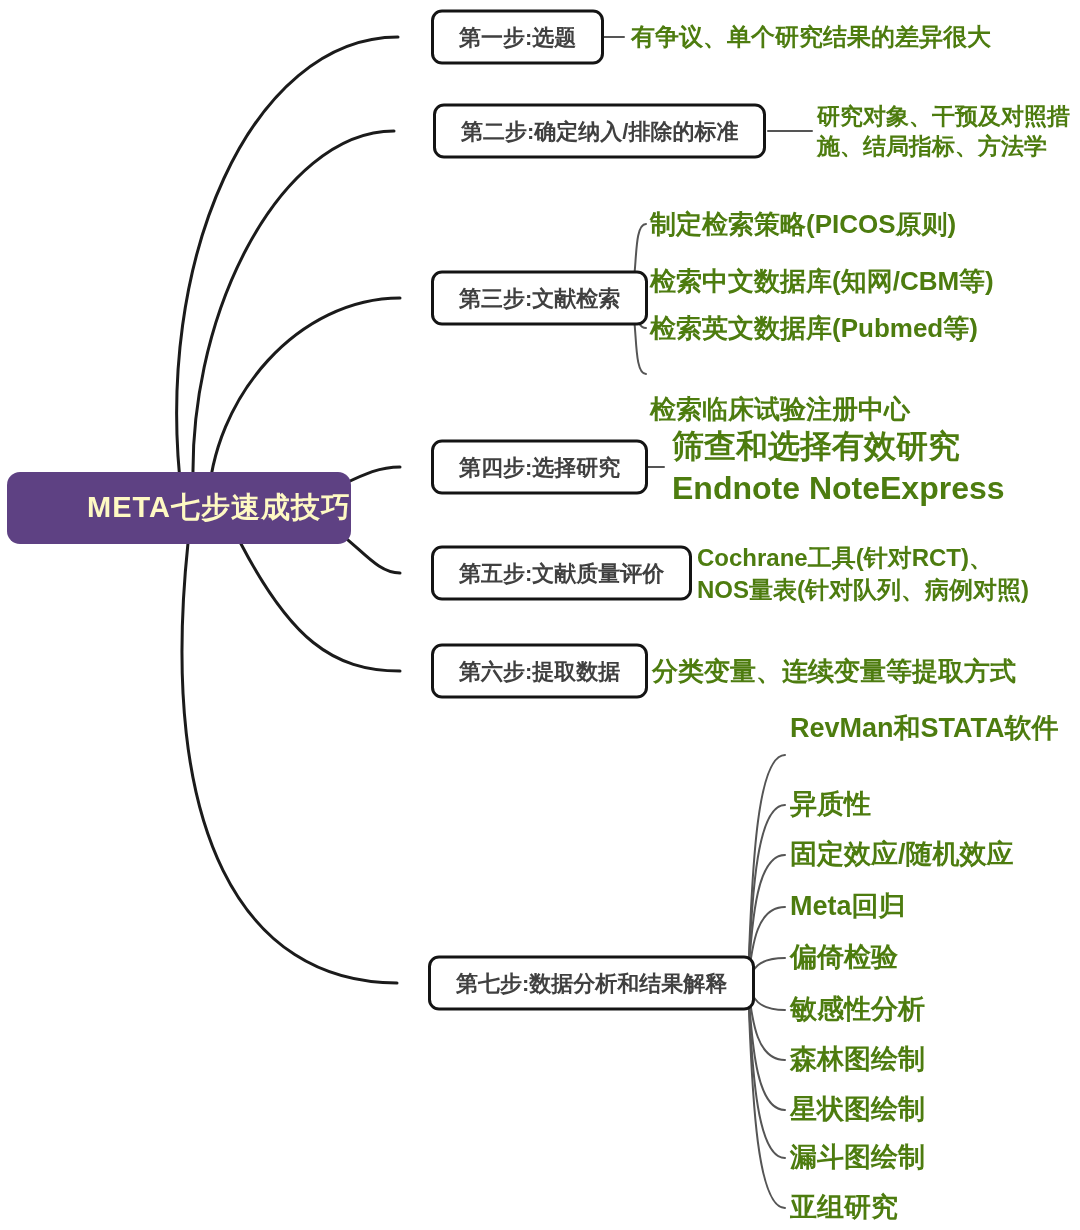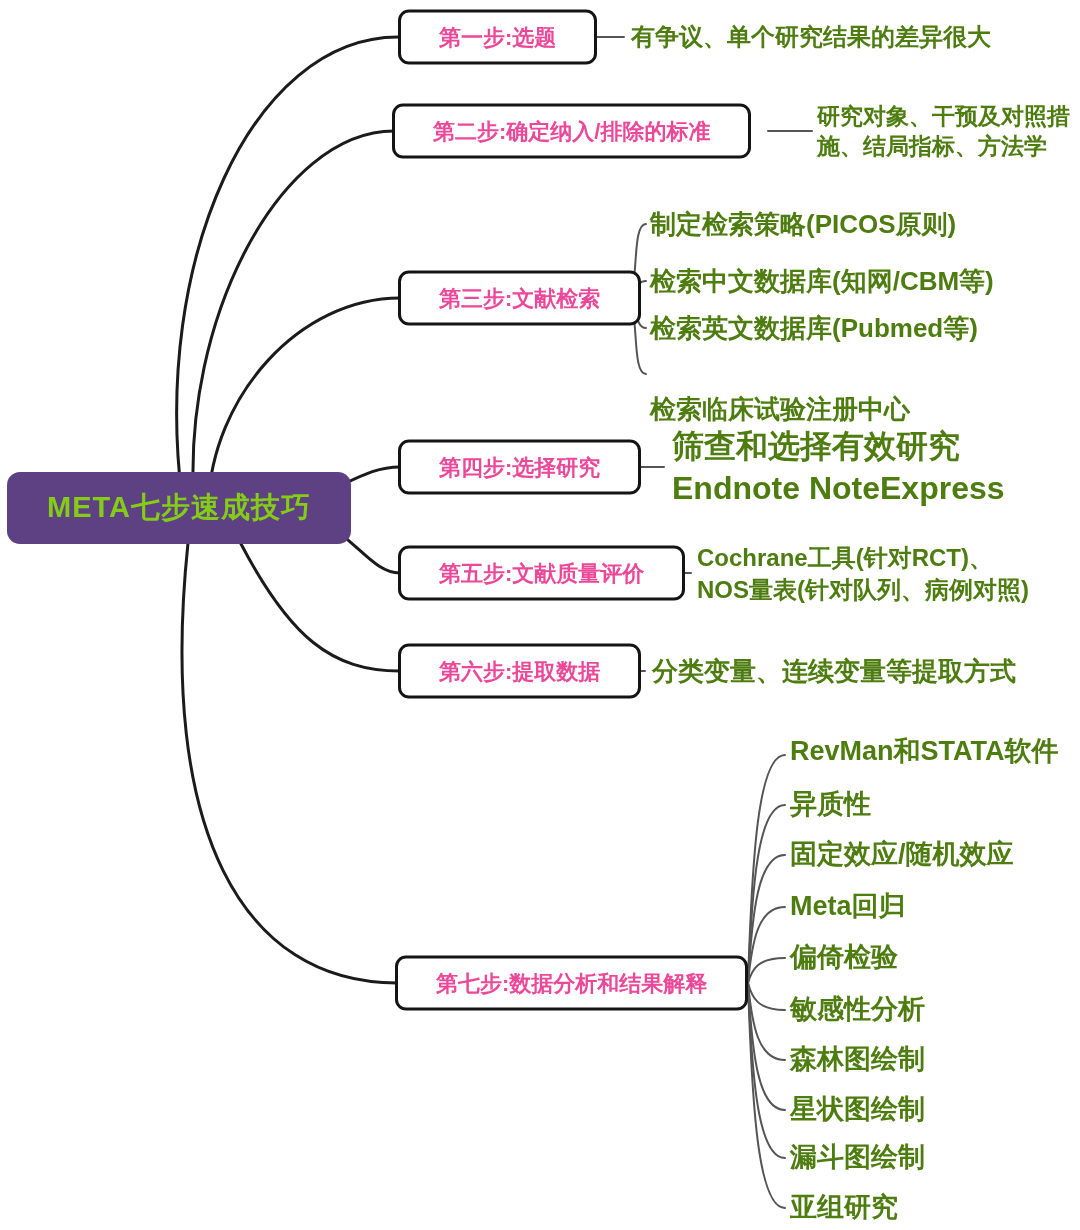--- a/index.html
+++ b/index.html
@@ -10,40 +10,41 @@
     font-family:"Liberation Sans","DejaVu Sans",sans-serif;
     overflow:hidden;
   }
   svg.edges{position:absolute;left:0;top:0;}
   .root-node{
     position:absolute;
     left:7px;top:472px;
     width:344px;height:72px;
     background:#5E4183;
     border-radius:13px;
-    display:flex;align-items:center;justify-content:center;
-    color:#84cc16;
+    display:flex;align-items:center;justify-content:flex-end;
+    color:#fef9c3;
     font-size:29px;font-weight:800;
     letter-spacing:1px;
     box-sizing:border-box;
     z-index:2;
   }
   .step-box{
     position:absolute;
     background:#ffffff;
     border:3px solid #141414;
     border-radius:11px;
     height:55px;
     display:flex;align-items:center;
-    padding:0 38px;
+    padding:0 25px;
     box-sizing:border-box;
-    font-size:22px;font-weight:700;color:#ec4899;
+    font-size:22px;font-weight:700;color:#404040;
     white-space:nowrap;
     transform:translateY(-50%);
     z-index:2;
+    margin-left:33px;
   }
   .leaf{
     position:absolute;
     transform:translateY(-50%);
     color:#4d7c0f;
     font-weight:700;
     white-space:nowrap;
     line-height:1.32;
     z-index:2;
   }
@@ -87,21 +88,21 @@
     </g>
   </svg>
 
   <div class="root-node">
     <span>META七步速成技巧</span>
   </div>
 
   <div class="step-box" style="left:398px;top:37px;">
       <span>第一步:选题</span>
     </div>
-  <div class="step-box" style="left:392px;top:131px;">
+  <div class="step-box" style="left:400px;top:131px;">
       <span>第二步:确定纳入/排除的标准</span>
     </div>
   <div class="step-box" style="left:398px;top:298px;">
       <span>第三步:文献检索</span>
     </div>
   <div class="step-box" style="left:398px;top:467px;">
       <span>第四步:选择研究</span>
     </div>
   <div class="step-box" style="left:398px;top:573px;">
       <span>第五步:文献质量评价</span>
@@ -142,21 +143,21 @@
 
   <div class="leaf" style="left:697px;top:574px;font-size:24px;">
     <div>Cochrane工具(针对RCT)、</div>
     <div>NOS量表(针对队列、病例对照)</div>
   </div>
 
   <div class="leaf" style="left:652px;top:671px;font-size:26px;">
     <div>分类变量、连续变量等提取方式</div>
   </div>
 
-  <div class="leaf" style="left:790px;top:752px;font-size:27px;">
+  <div class="leaf" style="left:790px;top:729px;font-size:27px;">
     <div class="latin-strong">RevMan和STATA软件</div>
   </div>
   <div class="leaf" style="left:790px;top:805px;font-size:27px;">
     <div>异质性</div>
   </div>
   <div class="leaf" style="left:790px;top:855px;font-size:27px;">
     <div>固定效应/随机效应</div>
   </div>
   <div class="leaf" style="left:790px;top:907px;font-size:27px;">
     <div>Meta回归</div>

